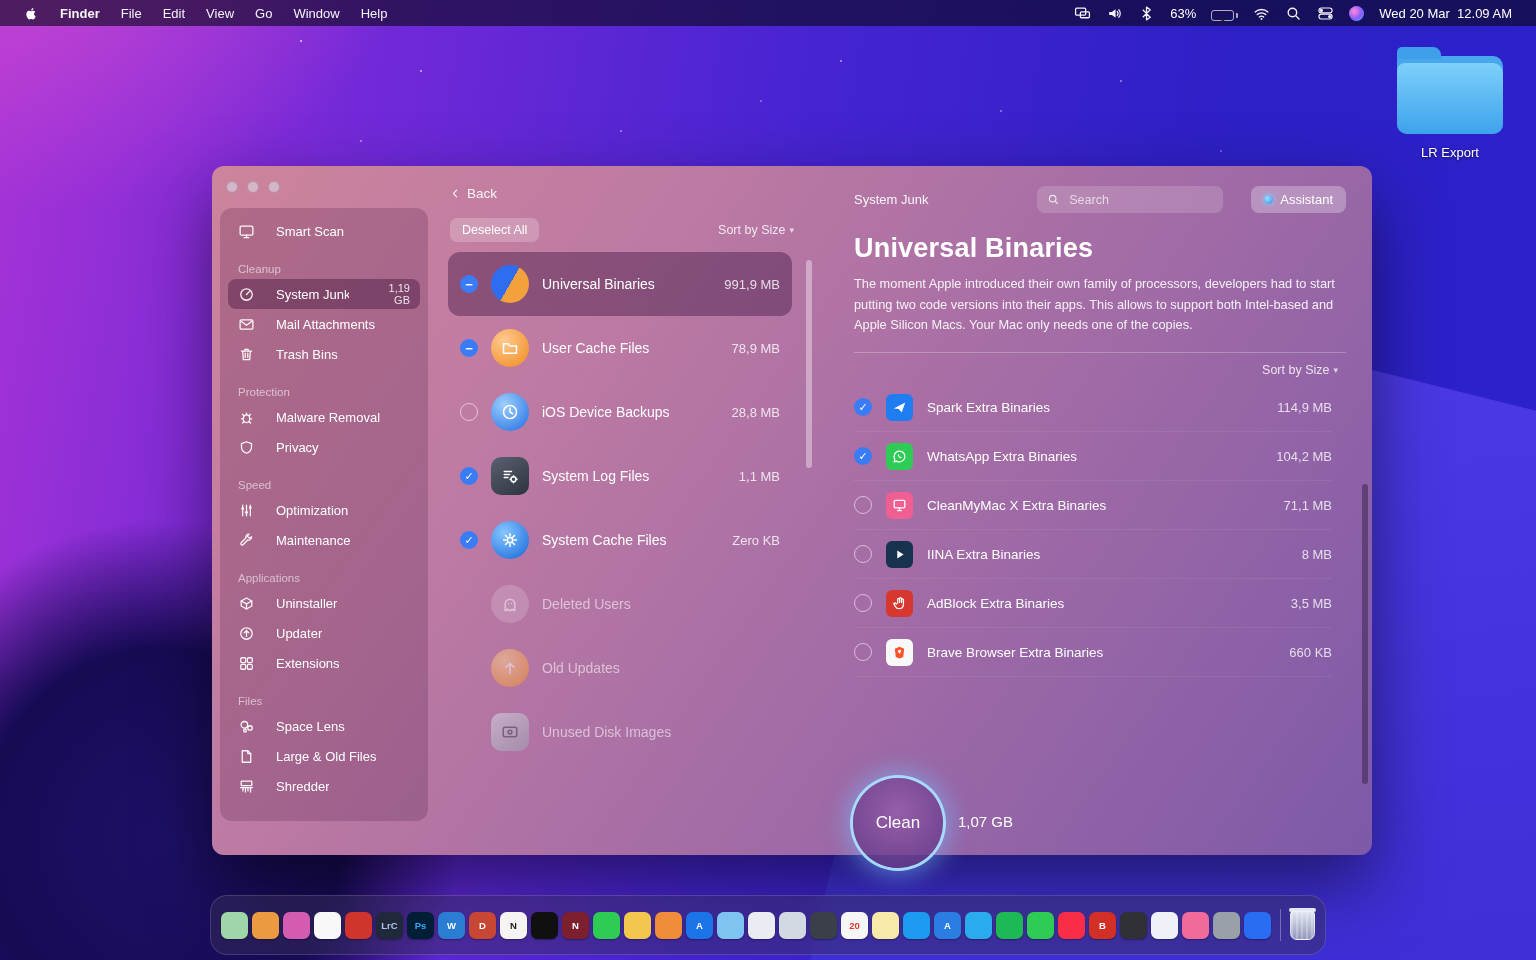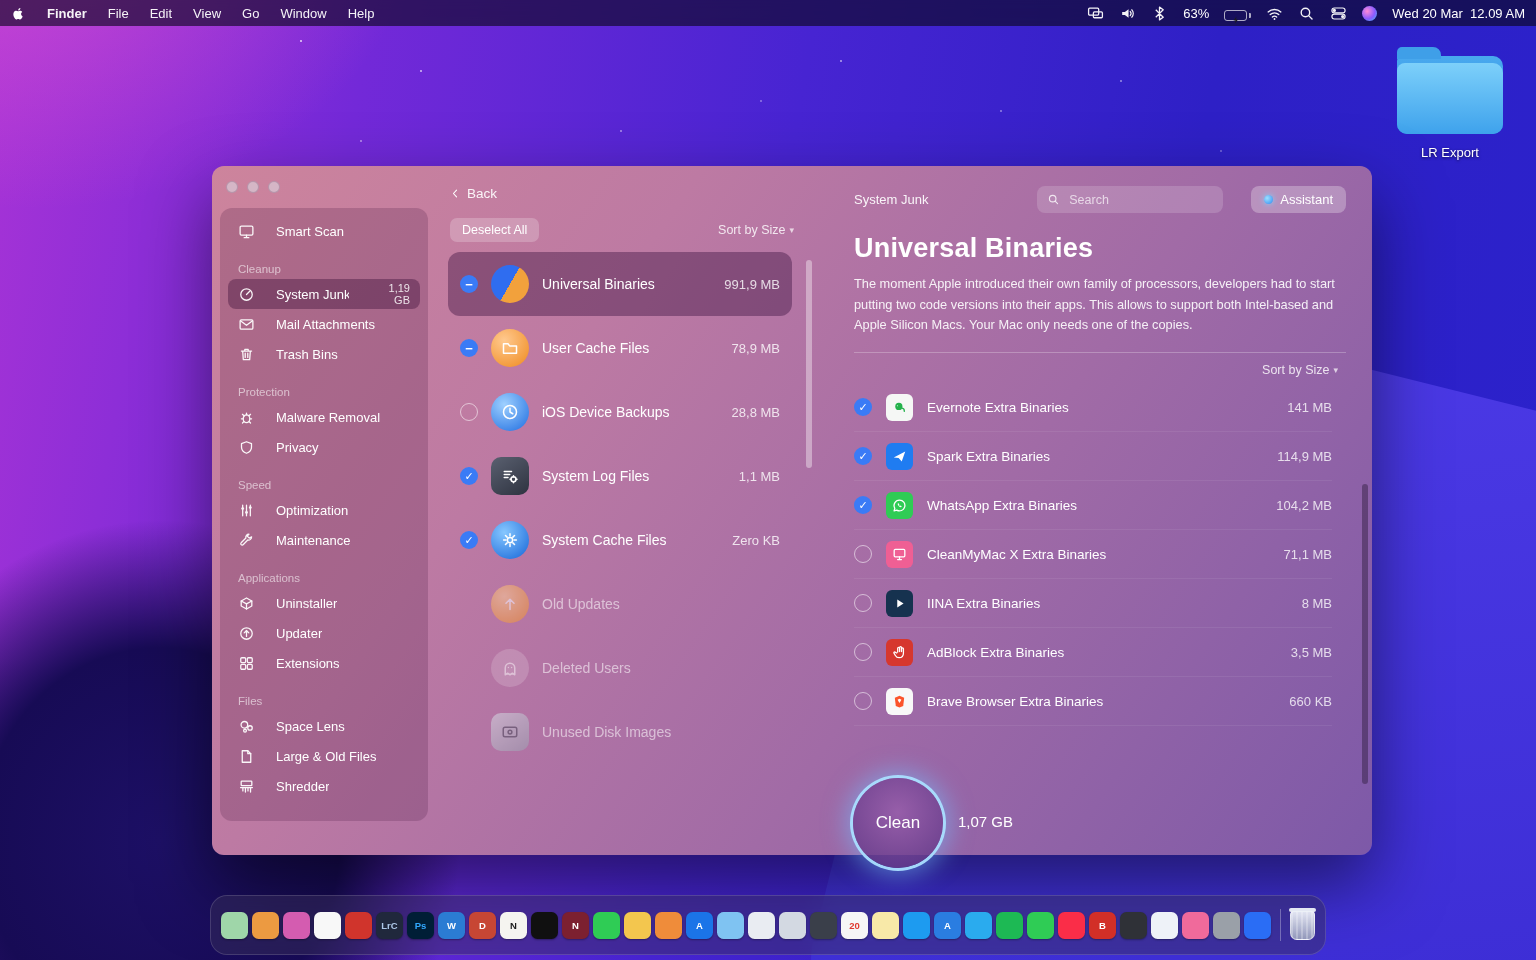--- a/index.html
+++ b/index.html
@@ -15,21 +15,21 @@
     background:linear-gradient(160deg,#4d3be8,#382ad0);transform:rotate(14deg);border-radius:70px;}
   .wp-dark{position:absolute;left:-140px;bottom:-200px;width:600px;height:640px;border-radius:50%;
     background:radial-gradient(closest-side,#1d1066,#170b55 60%,rgba(23,11,85,0));}
   .stars{position:absolute;top:40px;left:300px;width:2px;height:2px;border-radius:50%;background:rgba(255,255,255,.8);
     box-shadow:120px 30px rgba(255,255,255,.7),320px 90px rgba(255,255,255,.5),540px 20px rgba(255,255,255,.6),
     700px 70px rgba(255,255,255,.45),260px 140px rgba(255,255,255,.4),60px 100px rgba(255,255,255,.5),
     820px 40px rgba(255,255,255,.5),920px 110px rgba(255,255,255,.35),460px 60px rgba(255,255,255,.4);}
 
   
   .menubar{position:absolute;top:0;left:0;right:0;height:26px;display:flex;align-items:center;
-    padding:0 11px;background:rgba(10,6,28,.62);backdrop-filter:blur(20px);font-size:13px;z-index:50;}
+    padding:0 24px;background:rgba(10,6,28,.62);backdrop-filter:blur(20px);font-size:13px;z-index:50;}
   .mb-left{display:flex;align-items:center;gap:21px;}
   .mb-apple{width:15px;height:16px;display:flex;align-items:center;}
   .mb-item{color:#fff;opacity:.95;}
   .mb-item.strong{font-weight:700;}
   .mb-right{margin-left:auto;display:flex;align-items:flex-end;gap:15px;}
   .st-icon{width:17px;height:16px;display:flex;align-items:center;justify-content:center;opacity:.95;}
   .batt{display:flex;align-items:center;gap:2px;position:relative;}
   .batt-body{width:23px;height:11px;border:1px solid rgba(255,255,255,.65);border-radius:3px;padding:1px;box-sizing:border-box;}
   .batt-fill{height:100%;background:#9be37f;border-radius:1.5px;}
   .batt-cap{width:2px;height:5px;background:rgba(255,255,255,.65);border-radius:0 1px 1px 0;}
@@ -458,38 +458,38 @@
               <svg viewBox="0 0 16 16" width="100%" height="100%" fill="none" stroke="currentColor" stroke-width="1.2" stroke-linecap="round" stroke-linejoin="round">
                 <circle cx="8" cy="8" r="2.1"></circle>
                 <path d="M8 2.9v1.9M8 11.2v1.9M2.9 8h1.9M11.2 8h1.9M4.4 4.4l1.3 1.3M10.3 10.3l1.3 1.3M11.6 4.4l-1.3 1.3M5.7 10.3l-1.3 1.3"></path>
               </svg>
             </span>
             <span class="cat-label">System Cache Files</span>
             <span class="cat-size">Zero KB</span>
           </div>
           <div class="cat-row dimmed">
             <span class="check none"></span>
-            <span class="cat-icon old-updates-icon">
-              <svg viewBox="0 0 16 16" width="100%" height="100%" fill="none" stroke="currentColor" stroke-width="1.2" stroke-linecap="round" stroke-linejoin="round">
-                <path d="M8 12.4V4.2M4.8 7.4L8 4.2l3.2 3.2"></path>
-              </svg>
-            </span>
-            <span class="cat-label">Old Updates</span>
-
-          </div>
-          <div class="cat-row dimmed">
-            <span class="check none"></span>
             <span class="cat-icon deleted-users-icon">
               <svg viewBox="0 0 16 16" width="100%" height="100%" fill="none" stroke="currentColor" stroke-width="1.2" stroke-linecap="round" stroke-linejoin="round">
                 <path d="M4.2 13.4V8a3.8 3.8 0 017.6 0v5.4l-1.9-1.2-1.9 1.2-1.9-1.2z"></path>
                 <circle cx="6.7" cy="7.6" r=".55" fill="currentColor" stroke="none"></circle>
                 <circle cx="9.3" cy="7.6" r=".55" fill="currentColor" stroke="none"></circle>
               </svg>
             </span>
             <span class="cat-label">Deleted Users</span>
+
+          </div>
+          <div class="cat-row dimmed">
+            <span class="check none"></span>
+            <span class="cat-icon old-updates-icon">
+              <svg viewBox="0 0 16 16" width="100%" height="100%" fill="none" stroke="currentColor" stroke-width="1.2" stroke-linecap="round" stroke-linejoin="round">
+                <path d="M8 12.4V4.2M4.8 7.4L8 4.2l3.2 3.2"></path>
+              </svg>
+            </span>
+            <span class="cat-label">Old Updates</span>
 
           </div>
           <div class="cat-row dimmed">
             <span class="check none"></span>
             <span class="cat-icon disk-images-icon">
               <svg viewBox="0 0 16 16" width="100%" height="100%" fill="none" stroke="currentColor" stroke-width="1.2" stroke-linecap="round" stroke-linejoin="round">
                 <rect x="2.6" y="4.2" width="10.8" height="7.6" rx="1.4"></rect>
                 <circle cx="8" cy="8" r="1.5"></circle>
               </svg>
             </span>
@@ -519,32 +519,20 @@
       <p class="detail-desc">The moment Apple introduced their own family of processors, developers had to start putting two code versions into their apps. This allows to support both Intel-based and Apple Silicon Macs. Your Mac only needs one of the copies.</p>
       <div class="detail-divider"></div>
       <div class="detail-sort">
         <span class="sort">
           <span>Sort by Size</span>
           <span class="caret"></span>
         </span>
       </div>
       <div class="bin-list">
 
-      <div class="bin-row">
-            <span class="check checked"></span>
-            <span class="app-icon evernote-icon" style="background: rgb(245, 247, 245); color: rgb(35, 178, 75);">
-              <svg viewBox="0 0 16 16" width="100%" height="100%" fill="none" stroke="currentColor" stroke-width="1.2" stroke-linecap="round" stroke-linejoin="round">
-                <circle cx="7.4" cy="7" r="3.4" fill="currentColor" stroke="none"></circle>
-                <path d="M10.4 8.6c1.5.3 2.3 1.5 2.1 3.1"></path>
-                <circle cx="6" cy="6.4" r=".5" fill="#fff" stroke="none"></circle>
-              </svg>
-            </span>
-            <span class="bin-label">Evernote Extra Binaries</span>
-            <span class="bin-size">141 MB</span>
-          </div>
           <div class="bin-row">
             <span class="check checked"></span>
             <span class="app-icon spark-icon" style="background: rgb(31, 124, 241); color: rgb(255, 255, 255);">
               <svg viewBox="0 0 16 16" width="100%" height="100%" fill="none" stroke="currentColor" stroke-width="1.2" stroke-linecap="round" stroke-linejoin="round">
                 <path d="M2.6 8.9L13.4 3.4 10.1 12.8 7.2 9.5z" fill="currentColor" stroke="none"></path>
               </svg>
             </span>
             <span class="bin-label">Spark Extra Binaries</span>
             <span class="bin-size">114,9 MB</span>
           </div>

